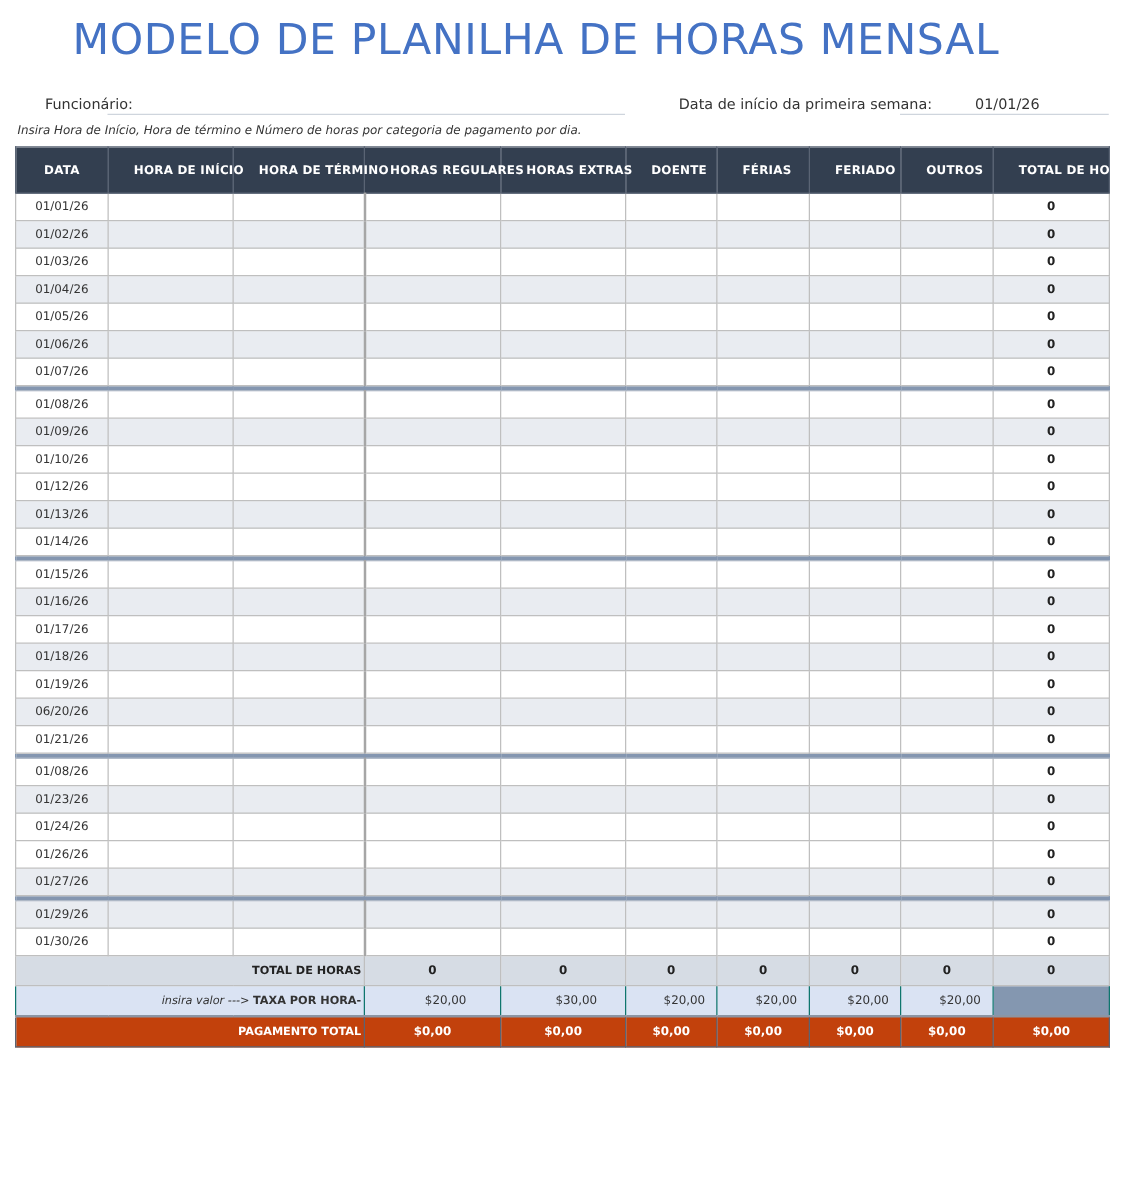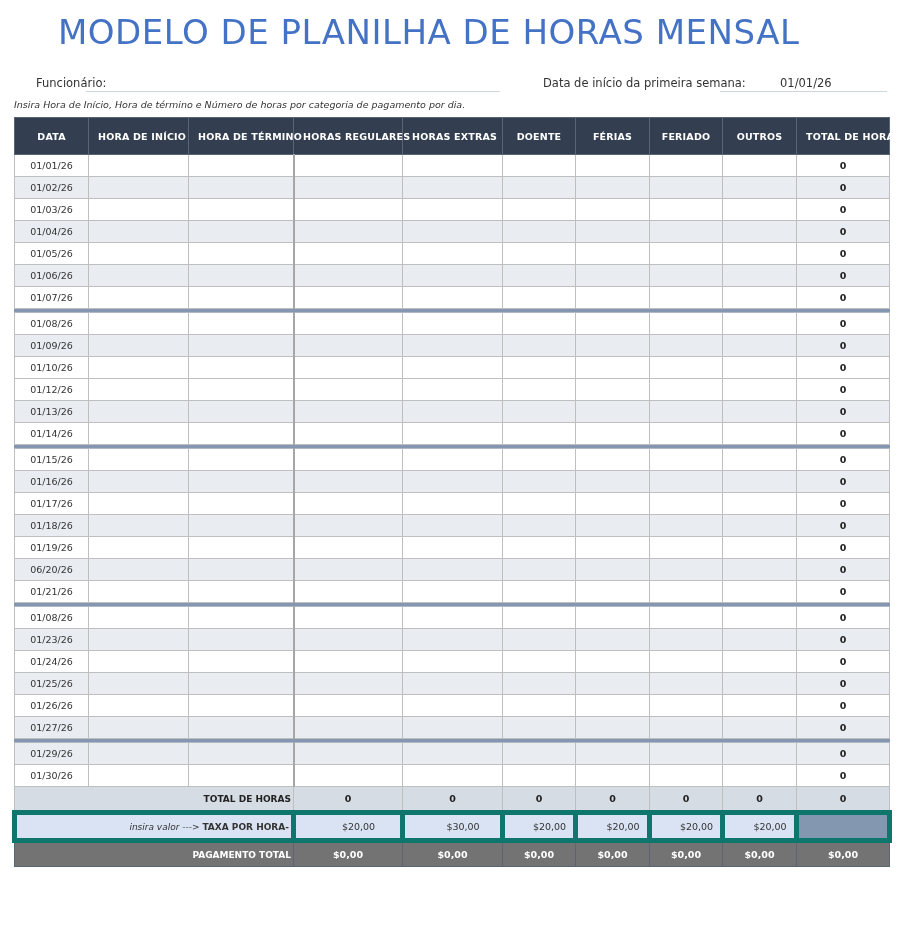--- a/index.html
+++ b/index.html
@@ -16,36 +16,36 @@
   table.sheet col.c1 { width:100px; }
   table.sheet col.c2 { width:105px; }
   table.sheet col.c3 { width:109px; }
   table.sheet col.c4 { width:100px; }
   table.sheet col.c5 { width:73px; }
   table.sheet col.c6 { width:74px; }
   table.sheet col.c7 { width:73px; }
   table.sheet col.c8 { width:74px; }
   table.sheet col.c9 { width:93px; }
 
-  th { background:#333f50; color:#ffffff; font-size:9.5px; font-weight:bold; height:36px; border:1px solid #5a6474; padding:0 9px; text-align:center; white-space:nowrap; letter-spacing:0.2px; }
+  th { background:#333f50; color:#ffffff; font-size:9.5px; font-weight:bold; height:36px; border:1px solid #5a6474; padding:0 20px; text-align:center; white-space:nowrap; letter-spacing:0.2px; }
   td { height:21px; border:1px solid #bfbfbf; font-size:9.5px; text-align:center; padding:0; white-space:nowrap; }
   tr.odd td { background:#ffffff; }
   tr.even td { background:#e9ecf1; }
   td.date { color:#333; }
   td.total { font-weight:bold; color:#222; }
   tr.sep td { height:3px; background:#8496b0; border-left:1px solid #8496b0; border-right:1px solid #8496b0; padding:0; border-top:1px solid #aeb8c6; border-bottom:1px solid #aeb8c6; font-size:0; line-height:0; }
 
   tr.sum-total td { background:#d6dce4; height:23px; font-weight:bold; font-size:9.5px; color:#222; border:1px solid #bfbfbf; }
   tr.sum-total td.label { text-align:right; padding-right:2px; font-size:9px; }
-  tr.sum-rate td { background:#dae3f3; height:23px; font-size:9.5px; color:#333; border:5px solid #0f766e;padding-left:21px; }
+  tr.sum-rate td { background:#dae3f3; height:23px; font-size:9.5px; color:#333; border:1px solid #0f766e;padding-left:21px; }
   tr.sum-rate td.label { text-align:right; padding-right:2px; font-size:9px; }
   tr.sum-rate td.label .hint { font-style:italic; font-weight:normal; }
   tr.sum-rate td.label .strong { font-weight:bold; }
   tr.sum-rate td.blank { background:#8497b0; }
-  tr.sum-pay td { background:#737373; color:#ffffff; height:23px; font-size:9.5px; font-weight:bold; border:1px solid #5a6474; border-top:2px solid #8c95a3; }
+  tr.sum-pay td { background:#c2410c; color:#ffffff; height:23px; font-size:9.5px; font-weight:bold; border:1px solid #5a6474; border-top:2px solid #8c95a3; }
   tr.sum-pay td.label { text-align:right; padding-right:2px; font-size:9px; }
   td.thick-left, th.thick-left { border-left:2px solid #a6a6a6; }
 </style>
 </head>
 <body>
 
 <div class="title">MODELO DE PLANILHA DE HORAS MENSAL</div>
 
 <div class="field-row" style="left:16px;">
   <span class="field-label">Funcionário:</span>
@@ -396,32 +396,20 @@
         <td></td>
         <td></td>
         <td class="thick-left"></td>
         <td></td>
         <td></td>
         <td></td>
         <td></td>
         <td></td>
         <td class="total">0</td>
       </tr>
-      <tr class="even">
-        <td class="date">01/25/26</td>
-        <td></td>
-        <td></td>
-        <td class="thick-left"></td>
-        <td></td>
-        <td></td>
-        <td></td>
-        <td></td>
-        <td></td>
-        <td class="total">0</td>
-      </tr>
       <tr class="odd">
         <td class="date">01/26/26</td>
         <td></td>
         <td></td>
         <td class="thick-left"></td>
         <td></td>
         <td></td>
         <td></td>
         <td></td>
         <td></td>

